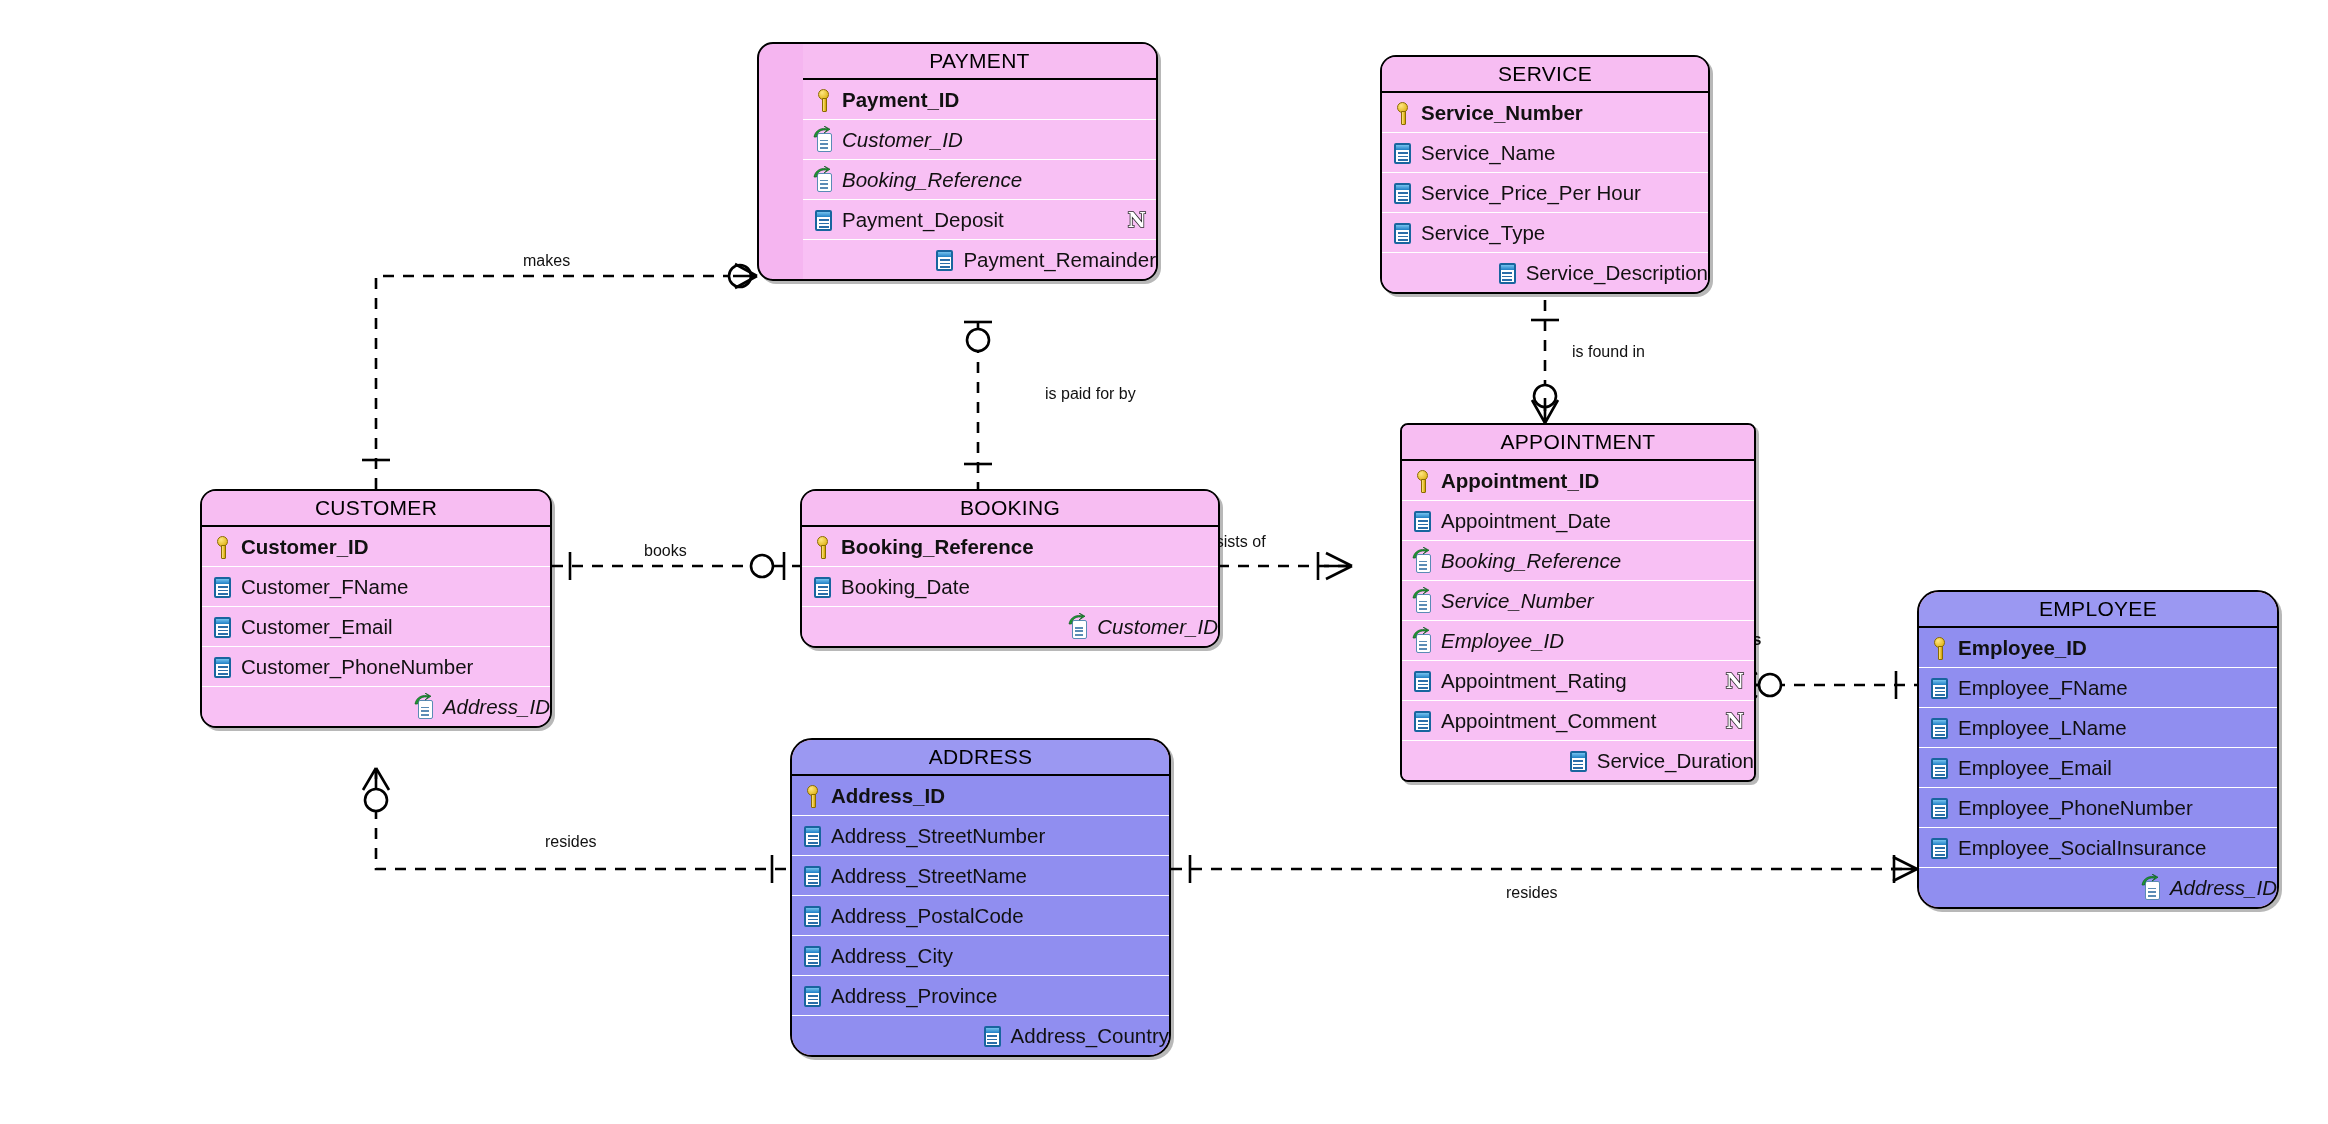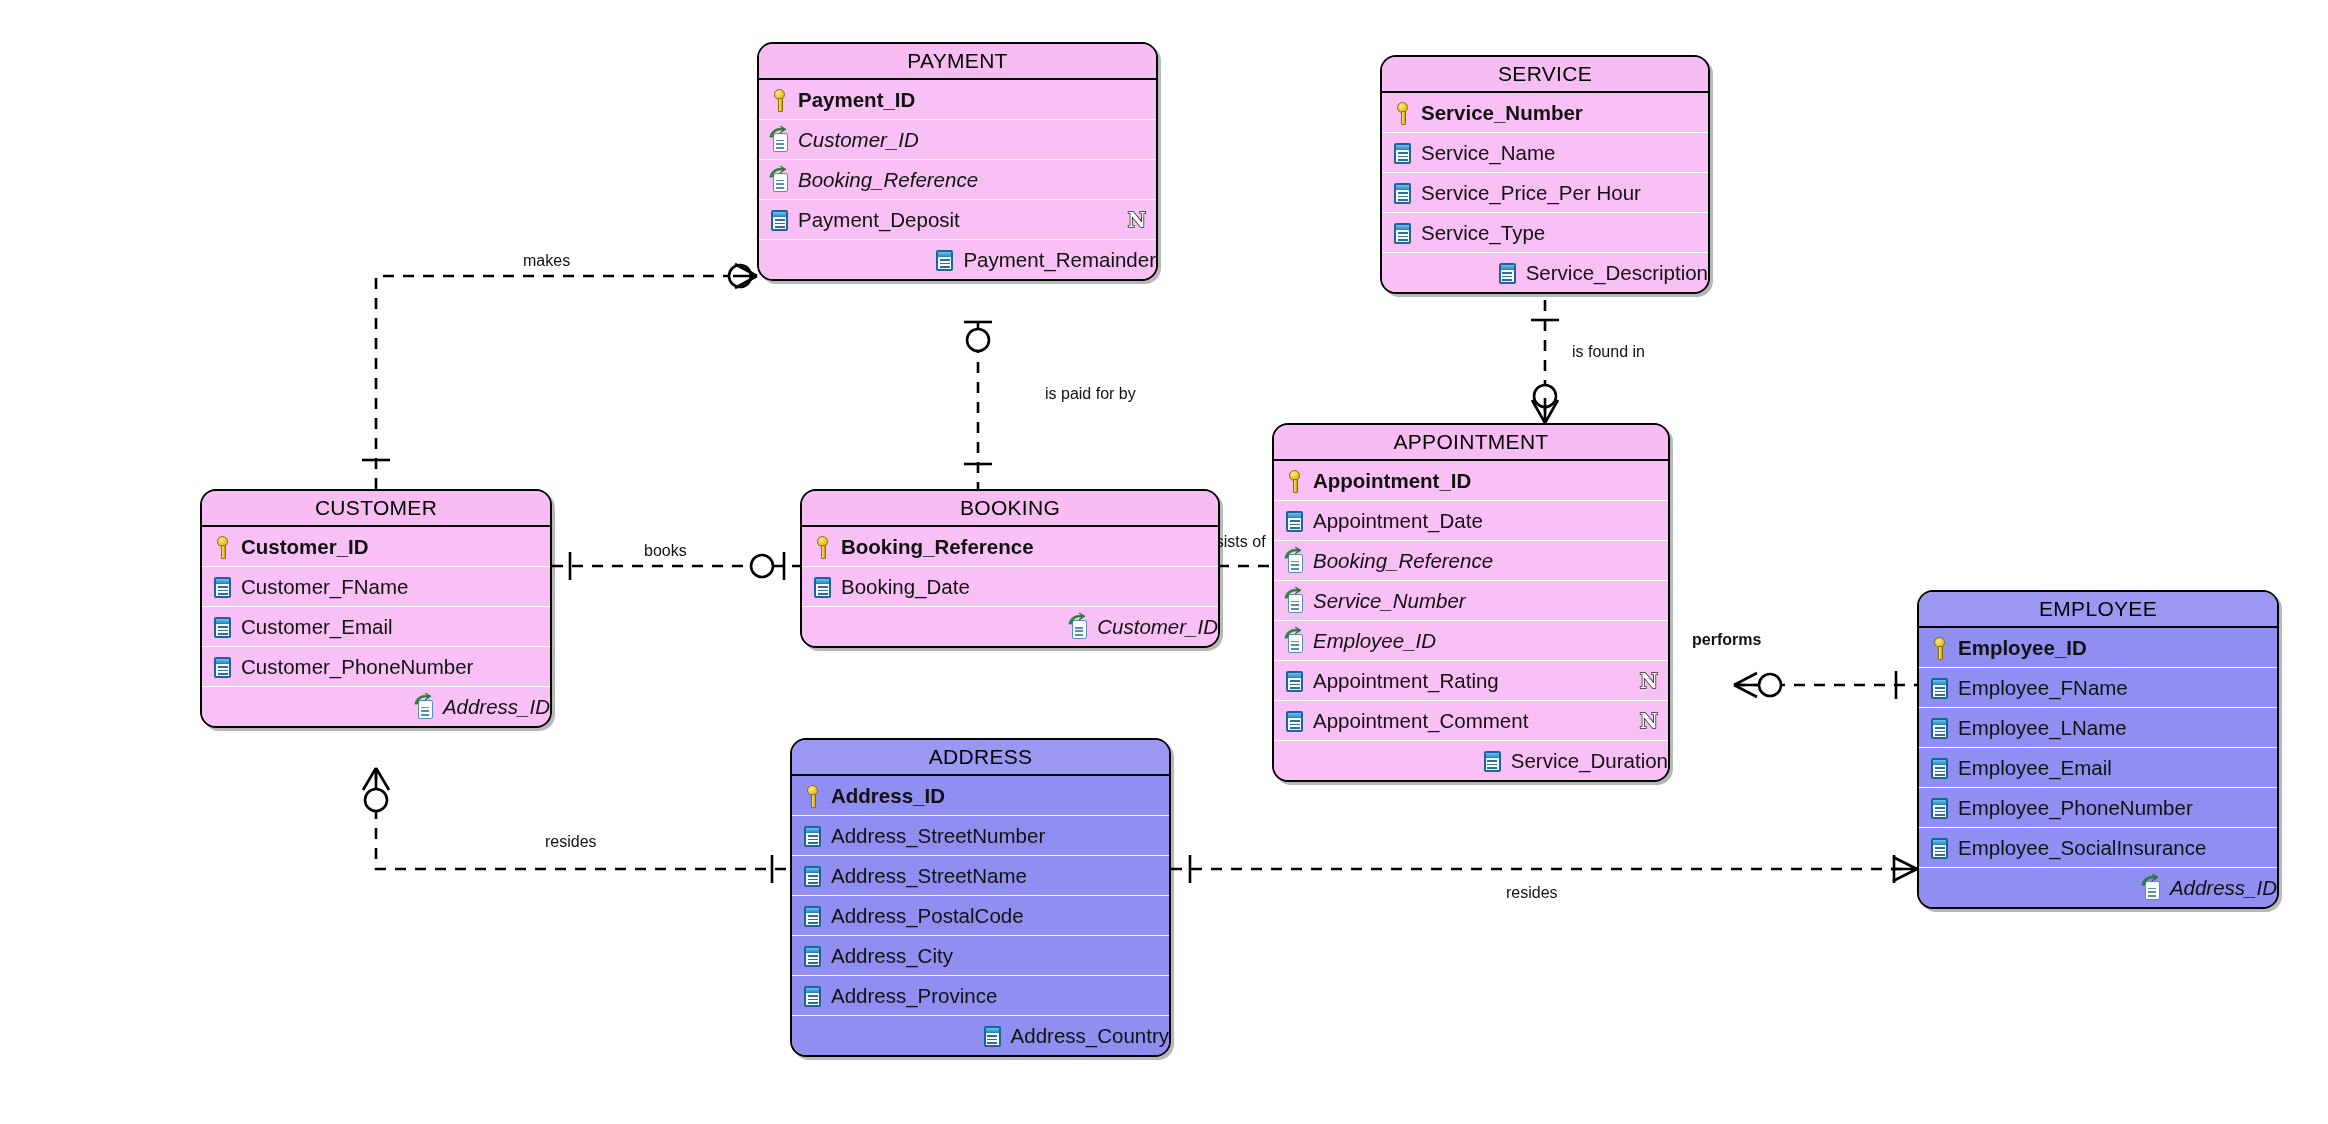--- a/index.html
+++ b/index.html
@@ -60,21 +60,21 @@
   }
   .attr:last-child { border-bottom: none; justify-content: flex-end; }
   .attr .label { margin-left: 8px; }
   .attr.pk .label { font-weight: bold; }
   .attr.fk .label { font-style: italic; }
 
   
   .pink { background: #f5b5f0; }
   .pink .title { background: #f7bdf2; }
   .pink .attr  { background: #f8c0f4; }
-  .purple { background: #fca5a5; }
+  .purple { background: #fca5a5; border-radius: 22px; }
   .purple .title { background: #9b98f2; }
   .purple .attr  { background: #908ef0; }
 
   
   .ico { width: 22px; height: 26px; flex: 0 0 22px; position: relative; }
 
   
   .ico.key::before {
     content: "";
     position: absolute;
@@ -278,21 +278,21 @@
 
   <div class="rel-label" style="left:523px; top:252px;">makes</div>
   <div class="rel-label" style="left:1045px; top:385px;">is paid for by</div>
   <div class="rel-label" style="left:644px; top:542px;">books</div>
   <div class="rel-label" style="left:1190px; top:533px;">consists of</div>
   <div class="rel-label" style="left:1572px; top:343px;">is found in</div>
   <div class="rel-label" style="left:1692px; top:631px;font-weight:bold;">performs</div>
   <div class="rel-label" style="left:545px; top:833px;">resides</div>
   <div class="rel-label" style="left:1506px; top:884px;">resides</div>
 
-  <div class="entity pink" id="ent-payment" style="left:757px; top:42px; width:401px;">
+  <div class="entity pink" id="ent-payment" style="left:757px; top:42px; width:401px;padding-left:44px;">
     <div class="title">PAYMENT</div>
     <div class="attr-list">
         <div class="attr pk">
           <span class="ico key"></span>
           <span class="label">Payment_ID</span>
         </div>
         <div class="attr fk">
           <span class="ico fkico">
             <span class="lines"></span>
             <svg class="arrow" viewBox="0 0 20 14" xmlns="http://www.w3.org/2000/svg">
@@ -415,21 +415,21 @@
             <span class="lines"></span>
             <svg class="arrow" viewBox="0 0 20 14" xmlns="http://www.w3.org/2000/svg">
               <path d="M3 11 C4 4 11 1 17 3 L13 0 L19 3.2 L13 7 L16 4.3 C11 3 6 5.5 5.5 11 Z" fill="#1e9b34" stroke="#0d5c1d" stroke-width="0.7"></path>
             </svg>
           </span>
           <span class="label">Customer_ID</span>
         </div>
       </div>
   </div>
 
-  <div class="entity pink" id="ent-appointment" style="left:1272px; top:423px; width:398px;">
+  <div class="entity pink" id="ent-appointment" style="left:1400px; top:423px; width:356px;border-radius:8px;">
     <div class="title">APPOINTMENT</div>
     <div class="attr-list">
         <div class="attr pk">
           <span class="ico key"></span>
           <span class="label">Appointment_ID</span>
         </div>
         <div class="attr">
           <span class="ico col">
             <span class="lines"></span>
           </span>

